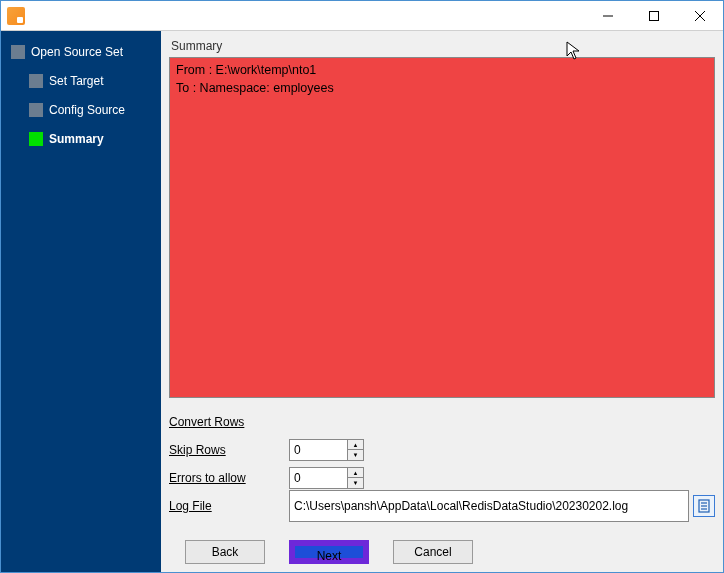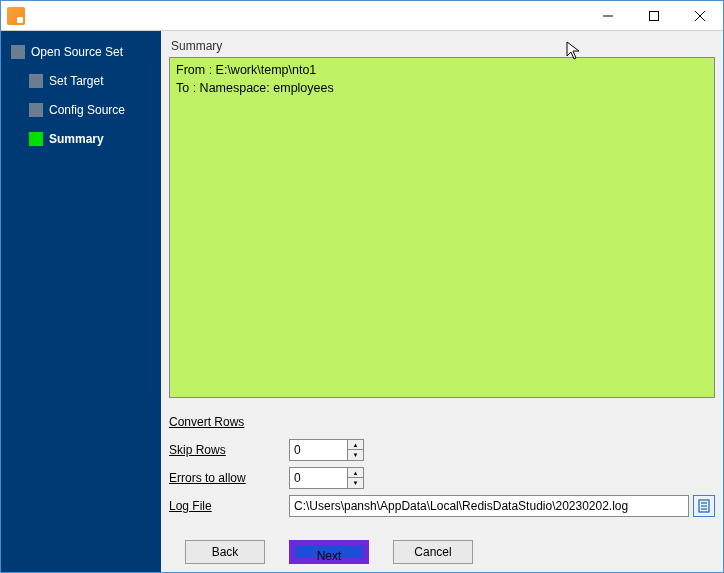--- a/index.html
+++ b/index.html
@@ -14,31 +14,31 @@
   .body { flex: 1; display: flex; overflow: hidden; }
   .sidebar { width: 160px; background: #003a74; padding-top: 5px; }
   .step { display: flex; align-items: center; height: 26px; margin: 3px 0; padding-left: 10px; color: #fff; cursor: default; }
   .step.child { padding-left: 28px; }
   .step .box { width: 14px; height: 14px; background: #6b7d90; margin-right: 6px; flex-shrink: 0; }
   .step.active .box { background: #00e000; }
   .step.active .label { font-weight: bold; }
   .step .label { font-size: 12px; }
   .main { flex: 1; background: #f0f0f0; padding: 6px 8px 8px 8px; display: flex; flex-direction: column; }
   .section-title { font-size: 12px; color: #333; margin: 2px 0 4px 2px; }
-  .summary-box { flex: 1; background: #bef264; border: 1px solid #888; padding: 4px 6px; font-size: 12.5px; line-height: 1.4; overflow: auto; white-space: pre-line; }
+  .summary-box { flex: 1; background: #ef4444; border: 1px solid #888; padding: 4px 6px; font-size: 12.5px; line-height: 1.4; overflow: auto; white-space: pre-line; }
   .form-area { margin-top: 10px; }
   .form-row { display: flex; align-items: center; height: 28px; }
   .form-row .lbl { width: 120px; font-size: 12px; text-decoration: underline; }
   select.combo { width: 80px; height: 22px; font-size: 12px; background: #e8e8e8; border: 1px solid #a0a0a0; }
   .spinner { display: flex; align-items: stretch; height: 22px; }
   .spinner input { width: 58px; border: 1px solid #888; border-right: none; font-size: 12px; padding: 0 4px; }
   .spin-btns { display: flex; flex-direction: column; border: 1px solid #888; }
   .spin-btns div { width: 15px; height: 10px; background: #efefef; display:flex; align-items:center; justify-content:center; font-size:6px; line-height:1; cursor:pointer; }
   .spin-btns div:first-child { border-bottom: 1px solid #888; }
-  .logfile { flex: 1; height: 22px; border: 1px solid #888; background: #fff; font-size: 12px; padding: 0 4px; }
+  .logfile { flex: 1; height: 32px; border: 1px solid #888; background: #fff; font-size: 12px; padding: 0 4px; }
   .browse-btn { width: 22px; height: 22px; margin-left: 4px; border: 1px solid #3a7bd5; background: #eaf2fb; display:flex; align-items:center; justify-content:center; cursor:pointer; }
   .browse-btn svg { width: 14px; height: 14px; stroke: #1e5fb3; fill: none; stroke-width: 1.2; }
   .button-row { display: flex; gap: 24px; margin-top: 20px; padding-left: 16px; }
   .btn { width: 80px; height: 24px; border: 1px solid #9a9a9a; background: #e9e9e9; font-size: 12px; text-align: center; line-height: 22px; cursor: pointer; }
   .btn.primary { border: 6px solid #6d28d9; background: #1d4ed8; line-height: 20px; }
   .cursor { position: absolute; left: 565px; top: 40px; pointer-events: none; }
   .cursor svg { width: 16px; height: 20px; }
 </style>
 </head>
 <body>

